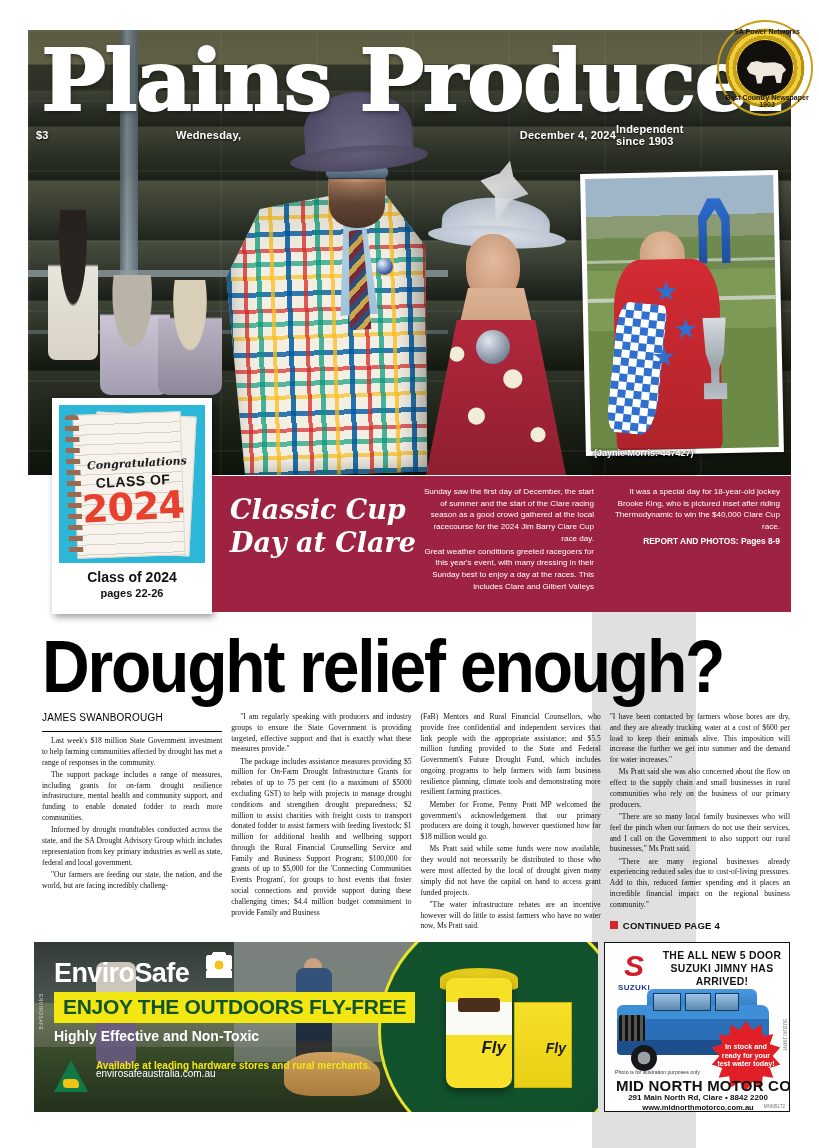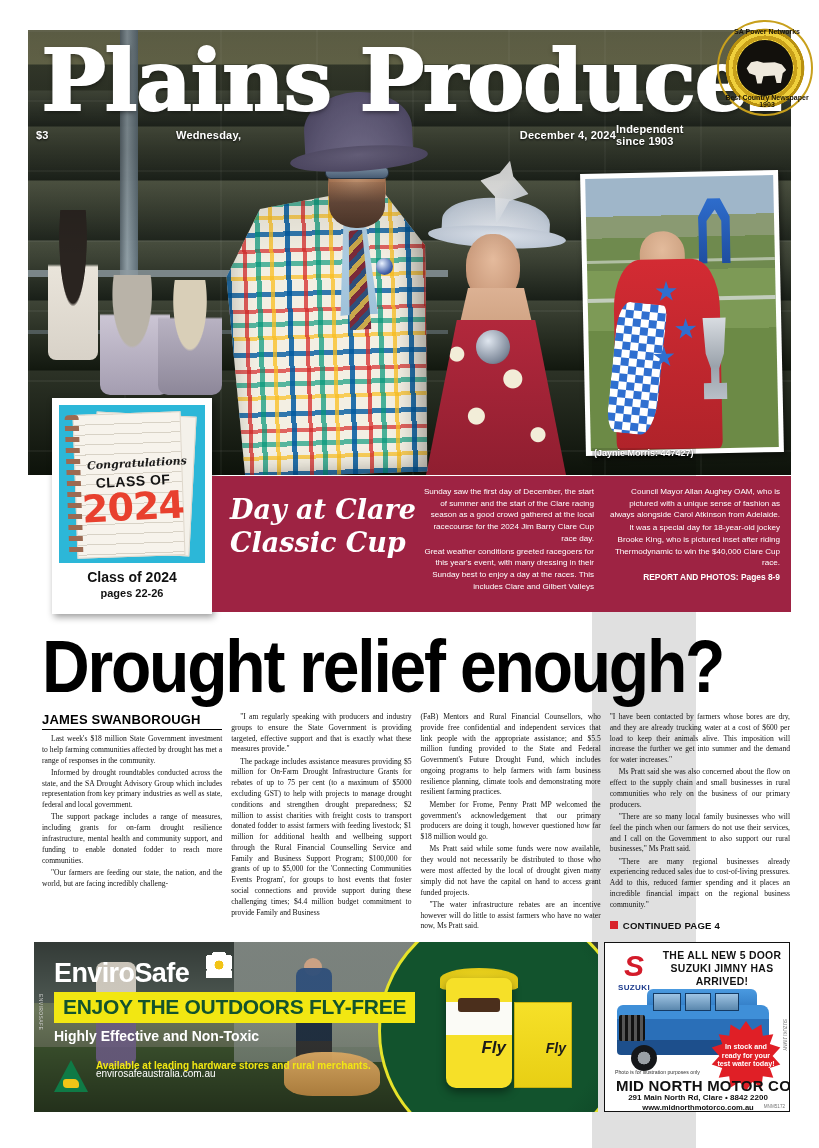--- a/index.html
+++ b/index.html
@@ -428,24 +428,24 @@
   }
 
   
   .story {
     position: absolute; left: 42px; top: 712px;
     width: 748px; height: 218px;
     display: flex; gap: 9px;
   }
   .col { width: 181px; }
   .byline {
-    font-size: 13px; font-weight: 700; color: #000;
+    font-size: 10px; font-weight: 400; color: #000;
     letter-spacing: .2px;
     border-bottom: 1.4px solid #000;
-    padding-bottom: 2px; margin-bottom: 4px;
+    padding-bottom: 8px; margin-bottom: 4px;
     text-transform: uppercase;
   }
   .col p {
     font-family: "Liberation Serif", serif;
     font-size: 7.6px; line-height: 1.42;
     text-align: justify;
     text-indent: 9px;
     color: #111;
     margin-bottom: 1.5px;
   }
@@ -754,42 +754,41 @@
       <div class="pm-congrats">Congratulations</div>
       <div class="pm-classof">CLASS OF</div>
       <div class="pm-year">2024</div>
     </div>
     <div class="promo-title">Class of 2024</div>
     <div class="promo-pages">pages 22-26</div>
   </div>
 
   <div class="teaser">
     <div class="teaser-title">
+      <div>Classic Cup</div>
       <div>Day at Clare</div>
-      <div>Classic Cup</div>
     </div>
     <div class="teaser-col">
       <p>Sunday saw the first day of December, the start of summer and the start of the Clare racing season as a good crowd gathered at the local racecourse for the 2024 Jim Barry Clare Cup race day.</p>
       <p>Great weather conditions greeted racegoers for this year's event, with many dressing in their Sunday best to enjoy a day at the races. This includes Clare and Gilbert Valleys</p>
     </div>
     <div class="teaser-col">
-      <p>Council Mayor Allan Aughey OAM, who is pictured with a unique sense of fashion as always alongside Carol Atkinson from Adelaide.</p>
       <p>It was a special day for 18-year-old jockey Brooke King, who is pictured inset after riding Thermodynamic to win the $40,000 Clare Cup race.</p>
       <p class="teaser-report">REPORT AND PHOTOS: Pages 8-9</p>
     </div>
   </div>
 
   <div class="headline">Drought relief enough?</div>
 
   <div class="story">
     <div class="col">
       <div class="byline">JAMES SWANBOROUGH</div>
       <p>Last week's $18 million State Government investment to help farming communities affected by drought has met a range of responses in the community.</p>
+      <p>The support package includes a range of measures, including grants for on-farm drought resilience infrastructure, mental health and community support, and funding to enable donated fodder to reach more communities.</p>
       <p>Informed by drought roundtables conducted across the state, and the SA Drought Advisory Group which includes representation from key primary industries as well as state, federal and local government.</p>
-      <p>The support package includes a range of measures, including grants for on-farm drought resilience infrastructure, mental health and community support, and funding to enable donated fodder to reach more communities.</p>
       <p>"Our farmers are feeding our state, the nation, and the world, but are facing incredibly challeng-</p>
     </div>
     <div class="col">
       <p>"I am regularly speaking with producers and industry groups to ensure the State Government is providing targeted, effective support and that is exactly what these measures provide."</p>
       <p>The package includes assistance measures providing $5 million for On-Farm Drought Infrastructure Grants for rebates of up to 75 per cent (to a maximum of $5000 excluding GST) to help with projects to manage drought conditions and strengthen drought preparedness; $2 million to assist charities with freight costs to transport donated fodder to assist farmers with feeding livestock; $1 million for additional health and wellbeing support through the Rural Financial Counselling Service and Family and Business Support Program; $100,000 for grants of up to $5,000 for the 'Connecting Communities Events Program', for groups to host events that foster social connections and provide support during these challenging times; $4.4 million budget commitment to provide Family and Business</p>
     </div>
     <div class="col">
       <p class="noindent">(FaB) Mentors and Rural Financial Counsellors, who provide free confidential and independent services that link people with the appropriate assistance; and $5.5 million funding provided to the State and Federal Government's Future Drought Fund, which includes ongoing programs to help farmers with farm business resilience planning, climate tools and demonstrating more resilient farming practices.</p>
       <p>Member for Frome, Penny Pratt MP welcomed the government's acknowledgement that our primary producers are doing it tough, however questioned how far $18 million would go.</p>
       <p>Ms Pratt said while some funds were now available, they would not necessarily be distributed to those who were most affected by the local of drought given many simply did not have the capital on hand to access grant funded projects.</p>

